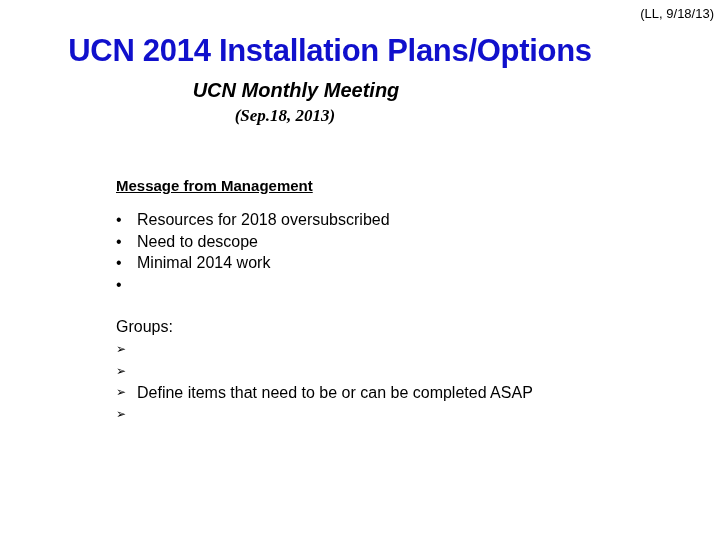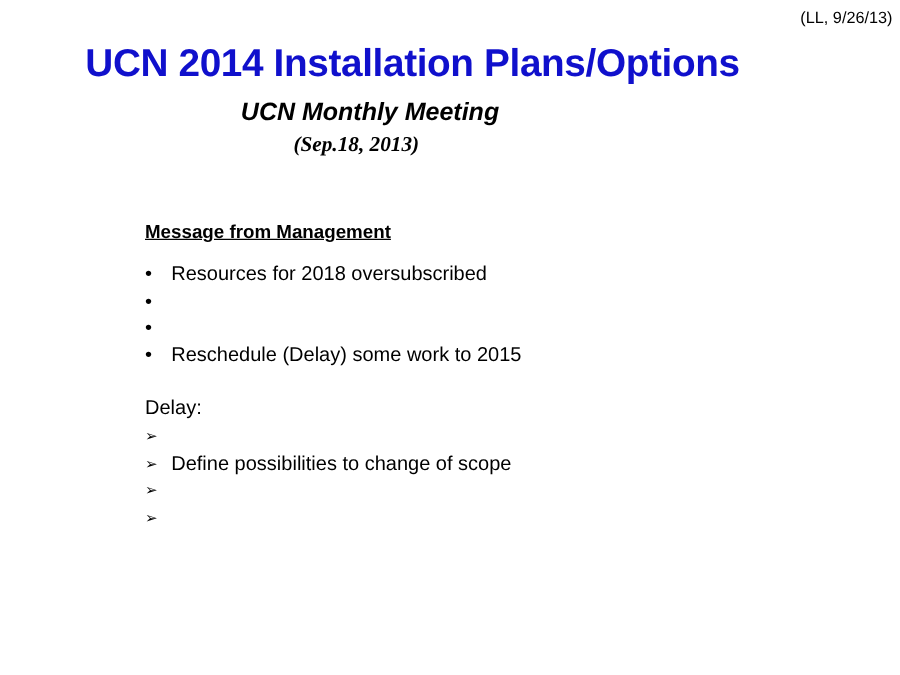--- a/index.html
+++ b/index.html
@@ -31,34 +31,34 @@
     .list li { height: 21.5px; line-height: 21.5px; position: relative; padding-left: 21px; white-space: nowrap; }
     .list .marker { position: absolute; left: 0; top: 0; }
     .bullets { top: 209px; }
     .groups-label { position: absolute; left: 116px; top: 318px; font-size: 16px; }
     .arrows { top: 339px; }
     .arrow-marker { font-size: 12px; }
   </style>
 </head>
 <body>
 
-<div class="corner">(LL, 9/26/13)</div>
+<div class="corner">(LL, 9/18/13)</div>
 <div class="title">UCN 2014 Installation Plans/Options</div>
 <div class="subtitle">UCN Monthly Meeting</div>
 <div class="date">(Sep.18, 2013)</div>
 
 <div class="section-heading">Message from Management</div>
 
 <ul class="list bullets">
   <li><span class="marker">•</span><span>Resources for 2018 oversubscribed</span></li>
+  <li><span class="marker">•</span><span>Need to descope</span></li>
+  <li><span class="marker">•</span><span>Minimal 2014 work</span></li>
   <li><span class="marker">•</span></li>
-  <li><span class="marker">•</span></li>
-  <li><span class="marker">•</span><span>Reschedule (Delay) some work to 2015</span></li>
 </ul>
 
-<div class="groups-label">Delay:</div>
+<div class="groups-label">Groups:</div>
 
 <ul class="list arrows">
   <li><span class="marker arrow-marker">➢</span></li>
-  <li><span class="marker arrow-marker">➢</span><span>Define possibilities to change of scope</span></li>
   <li><span class="marker arrow-marker">➢</span></li>
+  <li><span class="marker arrow-marker">➢</span><span>Define items that need to be or can be completed ASAP</span></li>
   <li><span class="marker arrow-marker">➢</span></li>
 </ul>
 
 </body></html>

